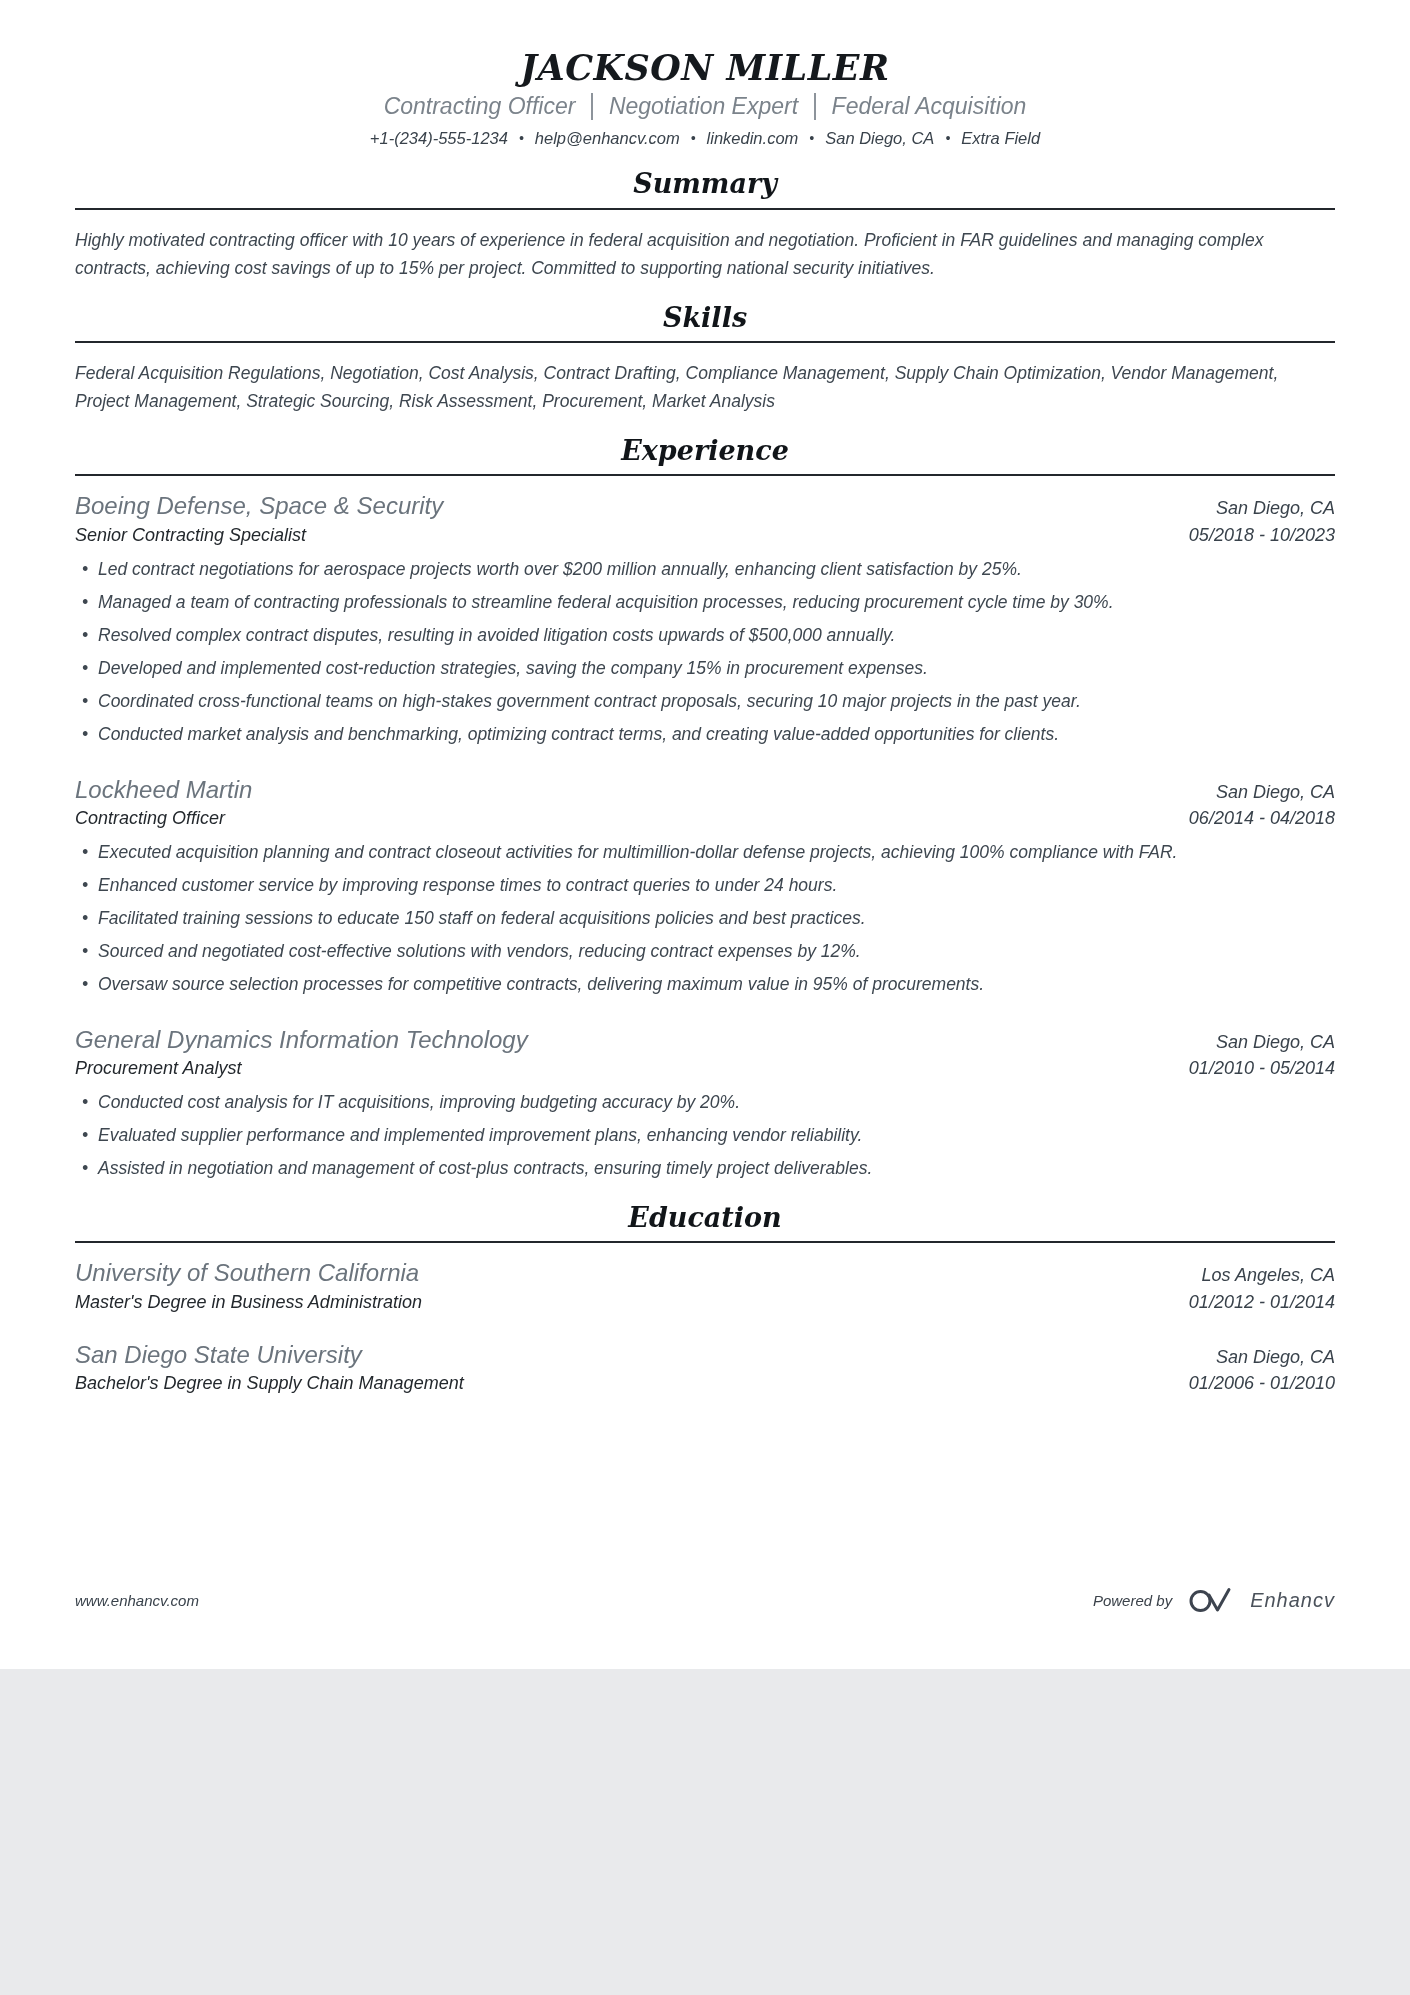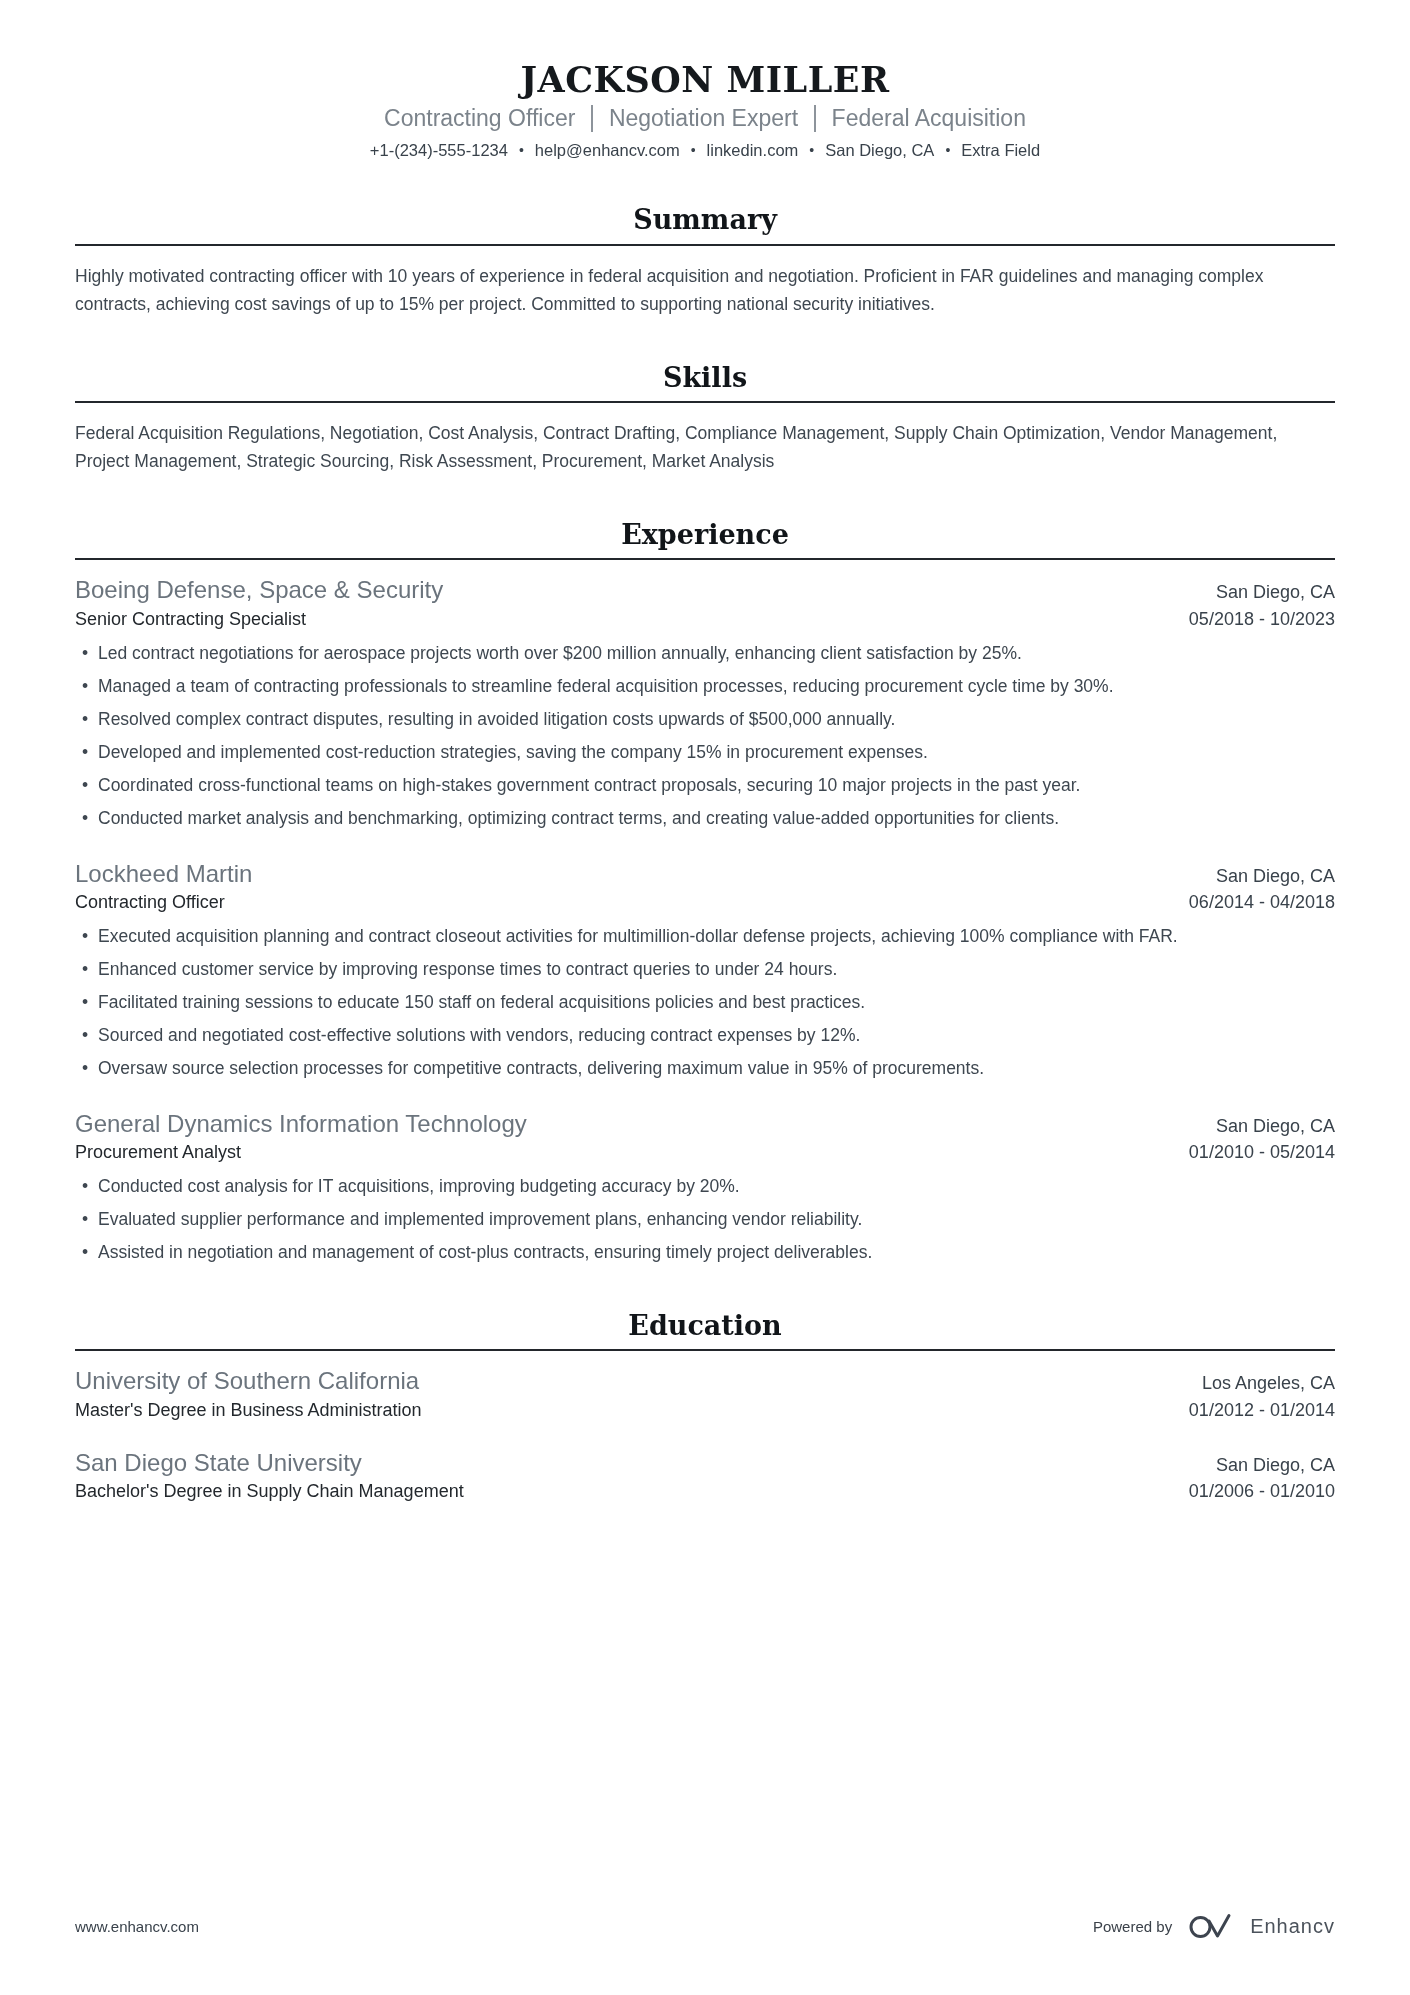--- a/index.html
+++ b/index.html
@@ -2,25 +2,26 @@
 <html><head>
 <meta charset="utf-8">
 <style>
   * { margin: 0; padding: 0; box-sizing: border-box; }
   html, body { background: #e9eaec; }
   body { font-family: "Liberation Sans", "DejaVu Sans", sans-serif; }
 
   .page {
     position: relative;
     width: 1410px;
-    height: 1995px;
+    height: 1669px;
     margin: 0 auto;
     background: #ffffff;
-    padding: 60px 75px 0;
+    padding: 48px 75px 0;
     overflow: hidden;
+    font-style: italic;
   }
 
   
   .resume-header { text-align: center; }
   .candidate-name {
     font-family: "DejaVu Serif", "Liberation Serif", serif;
     font-size: 35px;
     font-weight: 700;
     letter-spacing: 0.5px;
     color: #15191d;
@@ -46,21 +47,21 @@
     font-size: 16.5px;
     color: #39424b;
     display: flex;
     justify-content: center;
     align-items: center;
   }
   .dot { margin: 0 11px; }
   .dot::before { content: "•"; font-size: 14px; color: #39424b; position: relative; top: -1px; }
 
   
-  .section { margin-top: 44px; }
+  .section { margin-top: 20px; }
   .section-heading {
     font-family: "DejaVu Serif", "Liberation Serif", serif;
     font-size: 27px;
     font-weight: 700;
     text-align: center;
     color: #111519;
     line-height: 1.2;
   }
   .rule { margin-top: 7px; height: 2px; background: #23272c; }
   .body-text {

